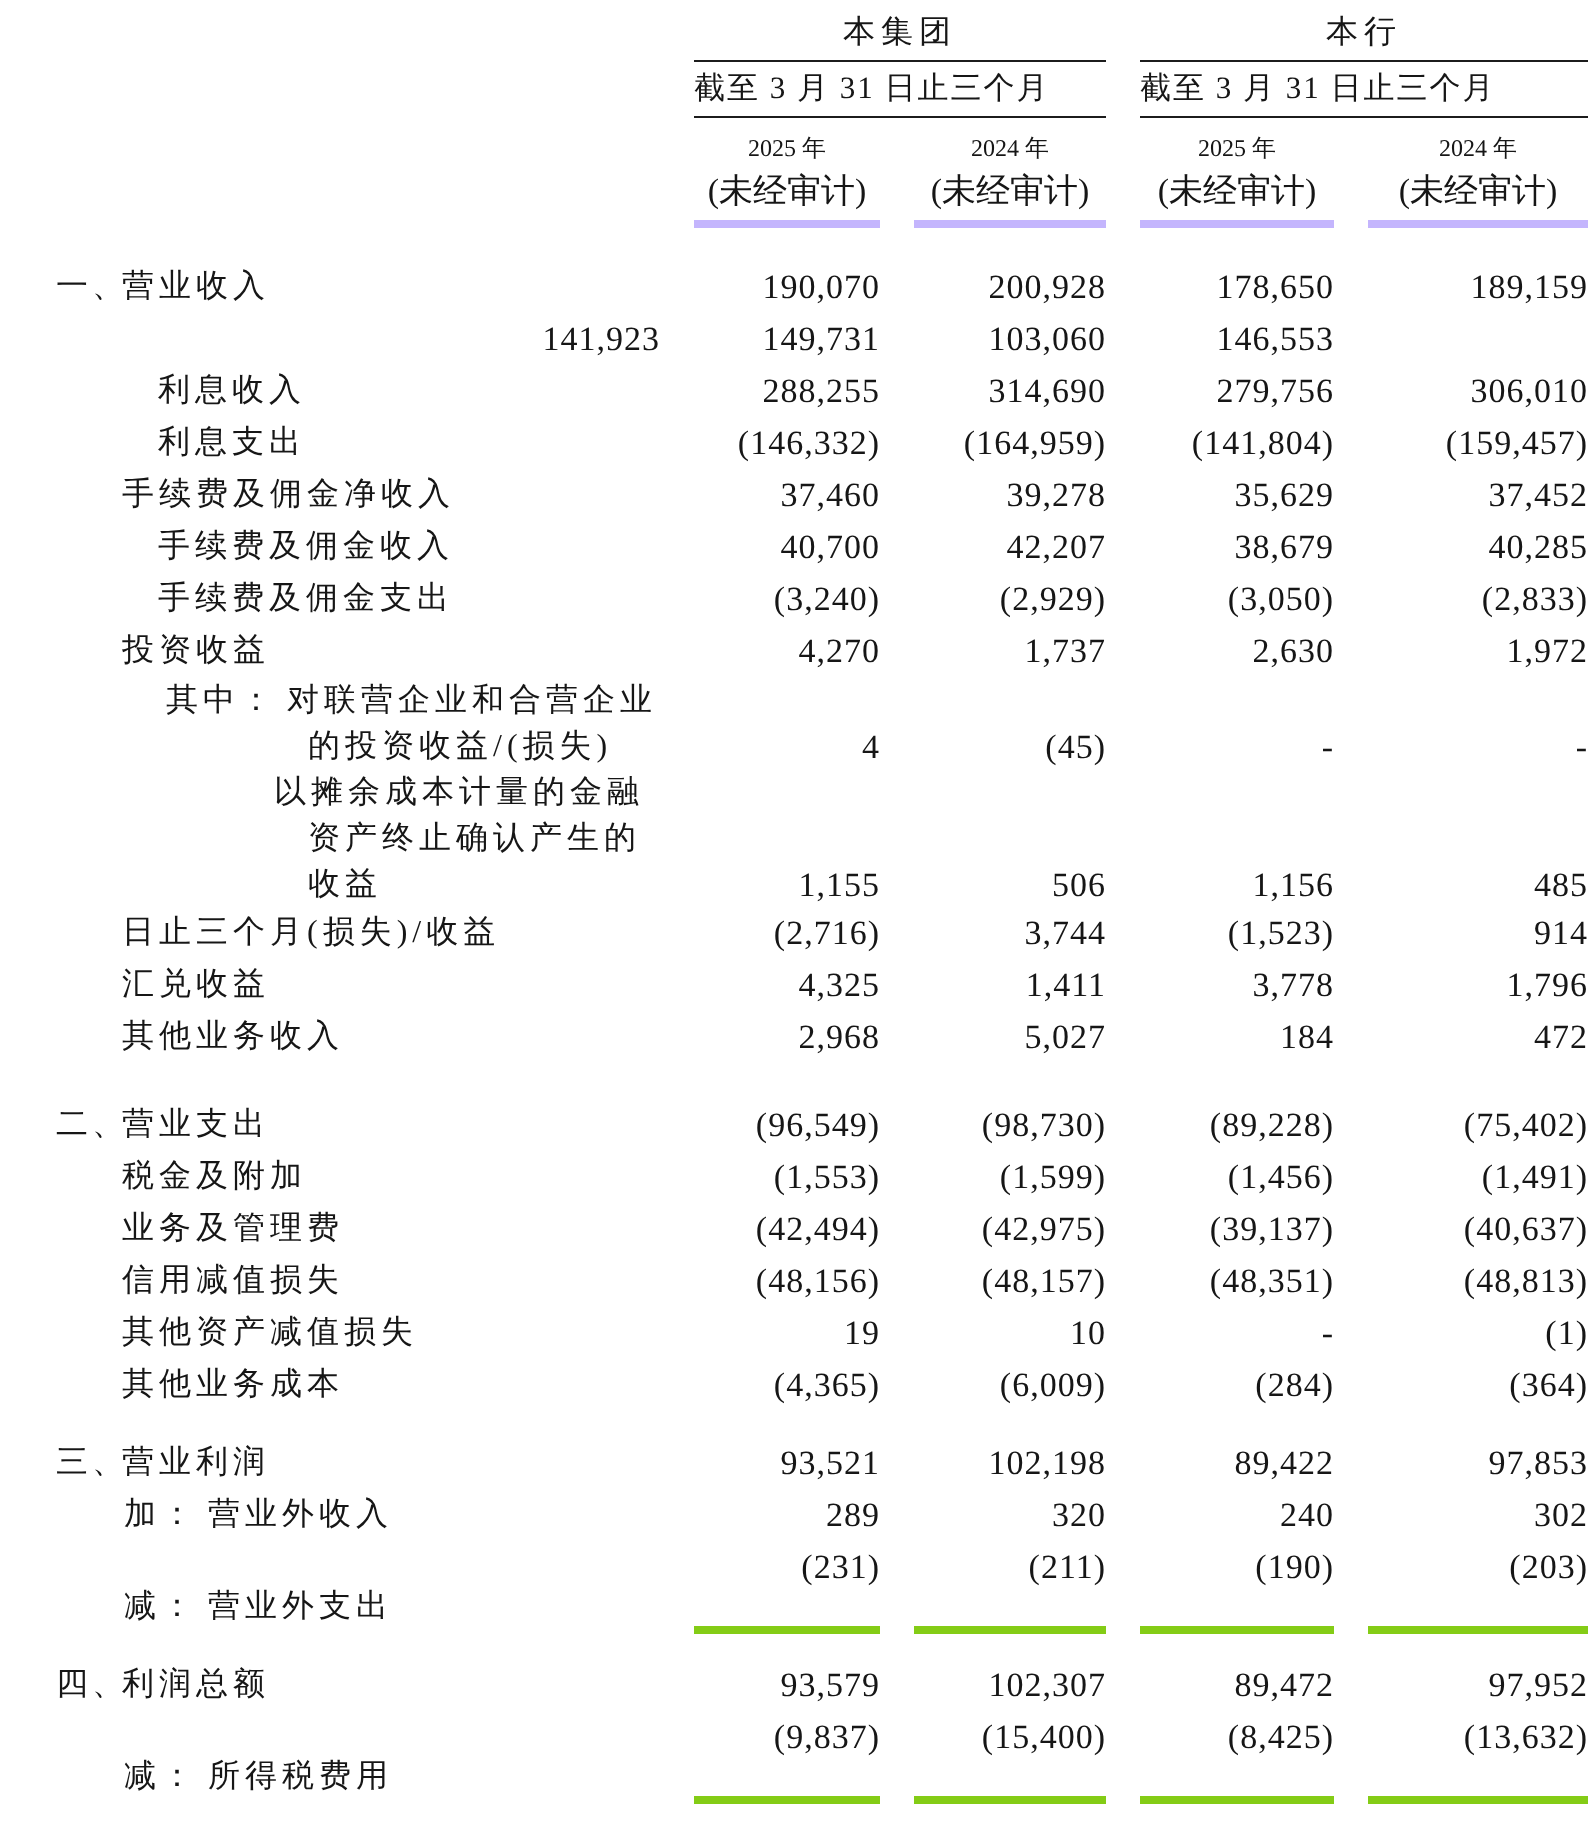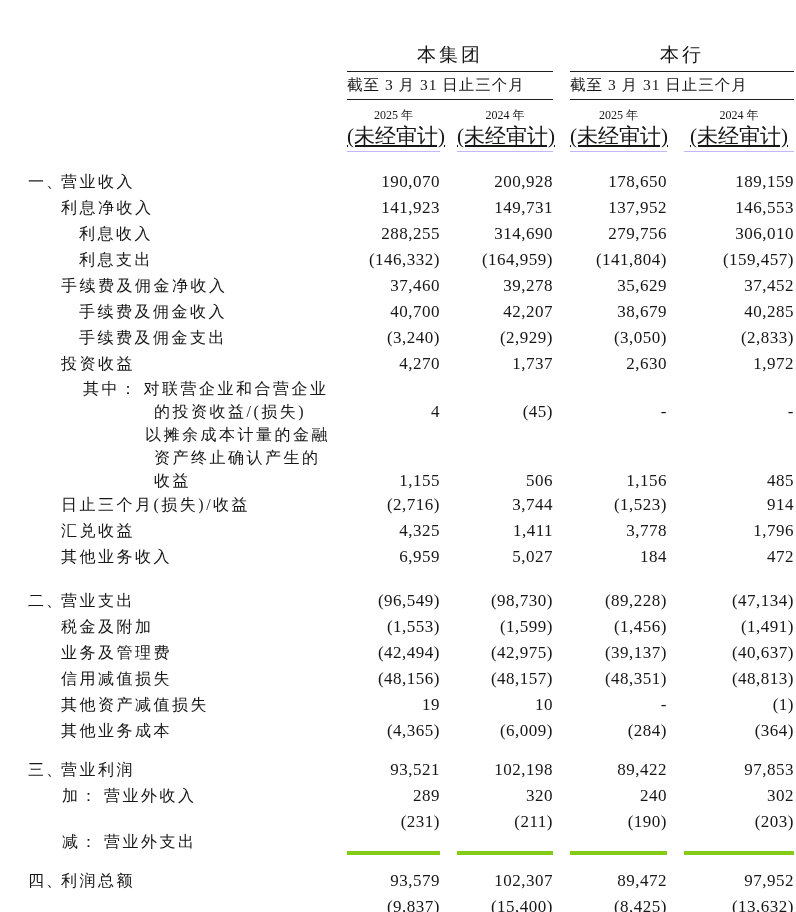--- a/index.html
+++ b/index.html
@@ -15,24 +15,24 @@
   
   .grid {
     display: grid;
     grid-template-columns: 302px 93px 96px 97px 110px;
     column-gap: 17px;
     align-items: end;
   }
 
   
   .g1 { grid-column: 2 / span 2; }
-  .g2 { grid-column: 4 / span 2; margin-top: 36px; }
+  .g2 { grid-column: 4 / span 2; }
   .ghead {
     text-align: center;
-    font-size: 19px;
+    font-size: 16px;
     letter-spacing: 3px;
     padding-bottom: 3px;
     border-bottom: 1px solid #1c1c1c;
   }
   .phead {
     text-align: left;
     font-size: 15.5px;
     letter-spacing: 1px;
     margin-top: 3px;
     padding-bottom: 3px;
@@ -40,40 +40,39 @@
     white-space: nowrap;
   }
   .yhead {
     text-align: center;
     font-size: 12px;
     margin-top: 4px;
     line-height: 22px;
   }
   .nhead {
     text-align: center;
-    font-size: 21px;
+    font-size: 17px;
     line-height: 21px;
     padding-bottom: 4px;
-    border-bottom: 1px solid #c4b5fd;
+    border-bottom: 4px solid #c4b5fd;
     white-space: nowrap;
-    text-decoration: underline;
   }
 
   
   .rows { margin-top: 17px; }
   .row { min-height: 26px; line-height: 26px; font-size: 16px; }
   .row.wa, .row.wb, .row.wc, .row.wd, .row.we { min-height: 23px; line-height: 23px; }
   .lab { letter-spacing: 2.5px; white-space: nowrap; }
   .sec .pfx { display: inline-block; width: 33px; letter-spacing: 2px; }
   .op  .pfx, .wa .pfx { margin-right: 5px; margin-top: 17px; }
   .i1 .lab { padding-left: 33px; }
   .i2 .lab { padding-left: 51px; }
   .op .lab { padding-left: 34px; }
   .wa .lab { padding-left: 55px; }
-  .wc .lab { padding-left: 109px; text-align: right; }
+  .wc .lab { padding-left: 109px; }
   .wb .lab, .wd .lab, .we .lab { padding-left: 126px; }
   .val {
     text-align: right;
     font-size: 17px;
     letter-spacing: 0.5px;
     white-space: nowrap;
   }
   .u1 .val { border-bottom: 4px solid #84cc16; padding-bottom: 16px; }
   .u2 .val { border-bottom: 4px double #1c1c1c; padding-bottom: 2px; }
 </style>
@@ -112,24 +111,23 @@
 
   <div class="rows" id="rows">
       <div class="grid row sec">
         <div class="lab"><span class="pfx">一、</span><span>营业收入</span></div>
         <div class="val">190,070</div>
         <div class="val">200,928</div>
         <div class="val">178,650</div>
         <div class="val">189,159</div>
       </div>
       <div class="grid row i1">
-        <div class="lab"><span>利息净收入</span></div>
         <div class="val">141,923</div>
         <div class="val">149,731</div>
-        <div class="val">137,952</div>
+        <div class="val">103,060</div>
         <div class="val">146,553</div>
       </div>
       <div class="grid row i2">
         <div class="lab"><span>利息收入</span></div>
         <div class="val">288,255</div>
         <div class="val">314,690</div>
         <div class="val">279,756</div>
         <div class="val">306,010</div>
       </div>
       <div class="grid row i2">
@@ -211,31 +209,31 @@
       </div>
       <div class="grid row i1">
         <div class="lab"><span>汇兑收益</span></div>
         <div class="val">4,325</div>
         <div class="val">1,411</div>
         <div class="val">3,778</div>
         <div class="val">1,796</div>
       </div>
       <div class="grid row i1">
         <div class="lab"><span>其他业务收入</span></div>
-        <div class="val">6,959</div>
+        <div class="val">2,968</div>
         <div class="val">5,027</div>
         <div class="val">184</div>
         <div class="val">472</div>
       </div>
       <div class="grid row sec" style="margin-top: 18px;">
         <div class="lab"><span class="pfx">二、</span><span>营业支出</span></div>
         <div class="val">(96,549)</div>
         <div class="val">(98,730)</div>
         <div class="val">(89,228)</div>
-        <div class="val">(47,134)</div>
+        <div class="val">(75,402)</div>
       </div>
       <div class="grid row i1">
         <div class="lab"><span>税金及附加</span></div>
         <div class="val">(1,553)</div>
         <div class="val">(1,599)</div>
         <div class="val">(1,456)</div>
         <div class="val">(1,491)</div>
       </div>
       <div class="grid row i1">
         <div class="lab"><span>业务及管理费</span></div>

